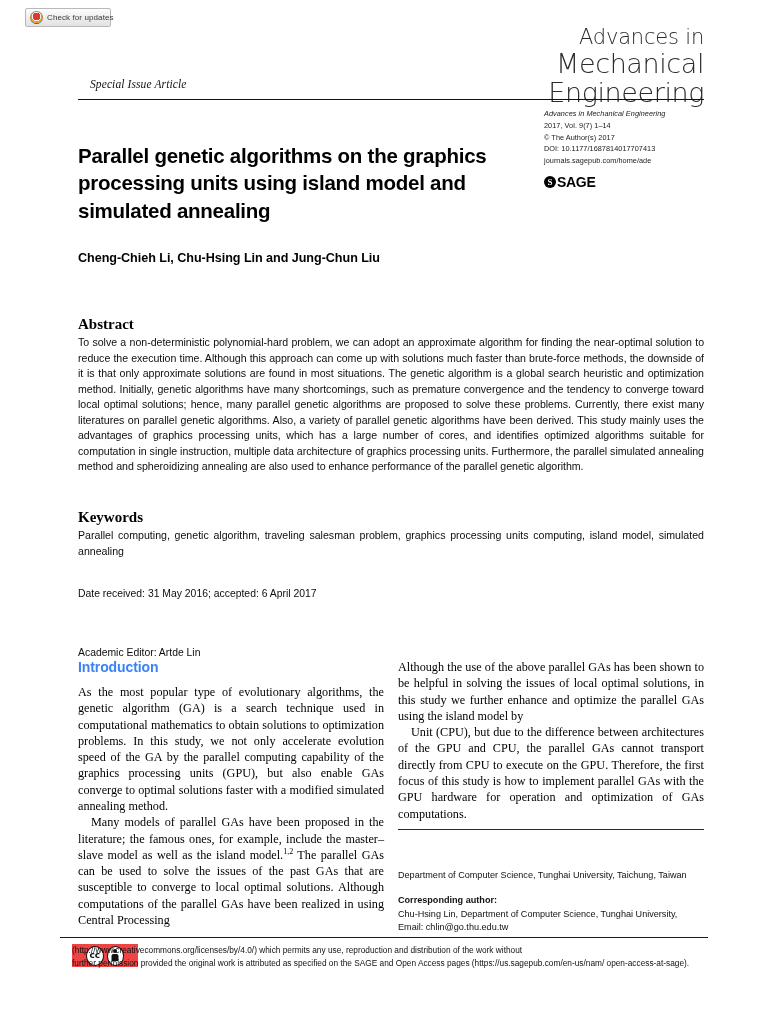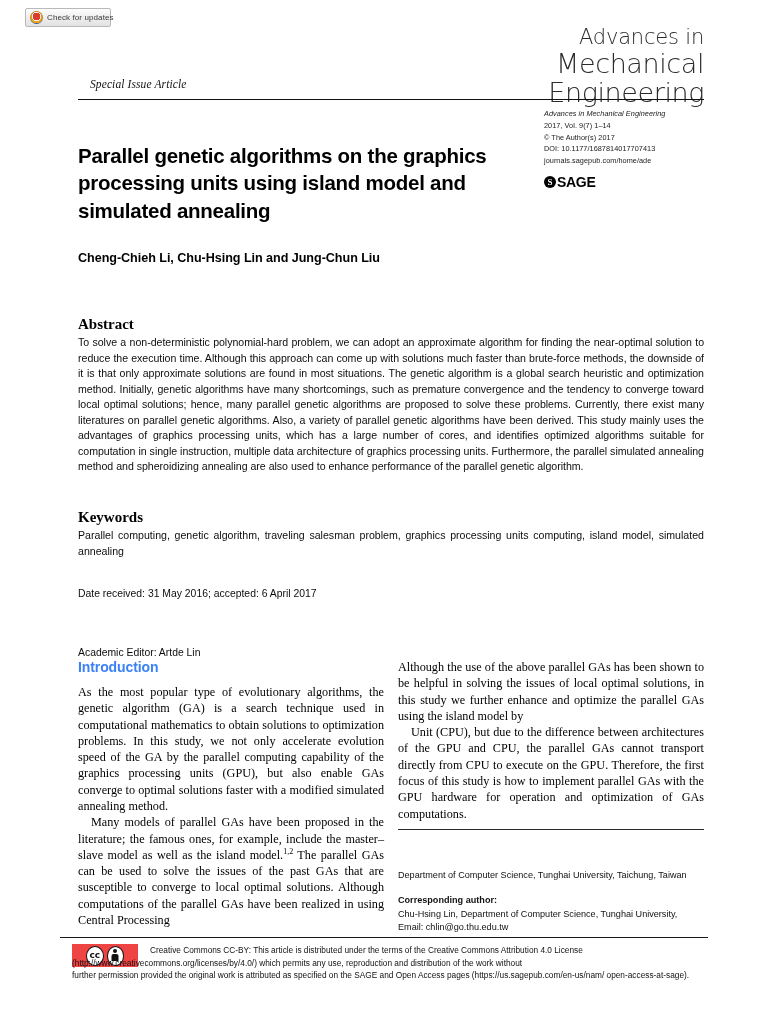--- a/index.html
+++ b/index.html
@@ -410,19 +410,18 @@
     <div>Chu-Hsing Lin, Department of Computer Science, Tunghai University,</div>
     <div>Email: chlin@go.thu.edu.tw</div>
   </div>
 
   <div class="footer-rule"></div>
   <div class="cc-badge">
     <span class="cc-circle">cc</span>
     <span class="cc-by"></span>
   </div>
   <div class="cc-text">
-    <span class="indent1">Creative Commons CC-BY: This article is distributed under the terms of the Creative Commons Attribution 4.0 License</span>
     <span class="indent2">(http://www.creativecommons.org/licenses/by/4.0/) which permits any use, reproduction and distribution of the work without</span>
     <span>further permission provided the original work is attributed as specified on the SAGE and Open Access pages (https://us.sagepub.com/en-us/nam/</span>
     <span>open-access-at-sage).</span>
   </div>
 
 </div>
 
 </body></html>

